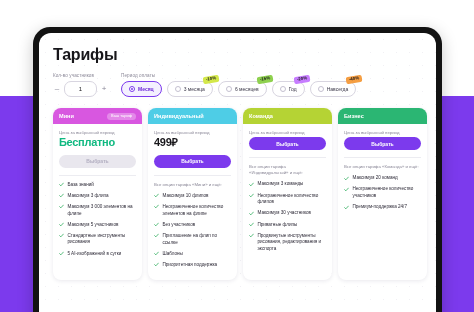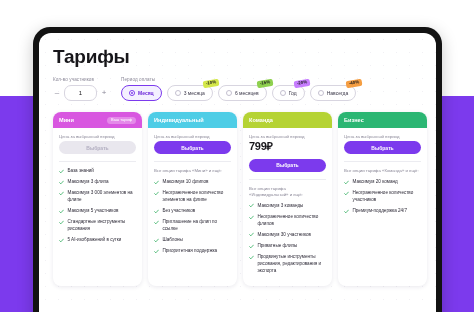--- a/index.html
+++ b/index.html
@@ -62,21 +62,21 @@
   }
 
   #screen-inner {
     position: relative;
     padding: 13px 14px 0 14px;
     height: 100%;
   }
 
   
   #page-title {
-    font-size: 19px;
+    font-size: 16px;
     font-weight: bold;
     color: #17161a;
     letter-spacing: -0.2px;
     margin-bottom: 9px;
   }
 
   
   .controls {
     display: flex;
     align-items: flex-end;
@@ -339,20 +339,21 @@
       </div>
 
       <div class="cards" id="cards">
           <div class="card">
             <div class="card-head" style="background: rgb(216, 87, 224);">
               <span class="card-name">Мини</span>
               <span class="head-badge">Ваш тариф</span>
             </div>
             <div class="card-body">
               <div class="price-label">Цена за выбранный период</div>
+              <div class="price free">Бесплатно</div>
               <button class="cta disabled" disabled="">Выбрать</button>
               <div class="divider"></div>
               <ul class="feat-list">
                 <li class="feat">
                   <span class="check">
                     <svg viewBox="0 0 12 12" width="5" height="5">
                       <path d="M1.5 6.3 L4.4 9.2 L10.5 2.6" fill="none" stroke="#16a34a" stroke-width="1.7" stroke-linecap="round" stroke-linejoin="round"></path>
                     </svg>
                   </span>
                   <span class="feat-text">База знаний</span>
@@ -399,20 +400,21 @@
                 </li>
               </ul>
             </div>
           </div>
           <div class="card">
             <div class="card-head" style="background: rgb(78, 205, 230);">
               <span class="card-name">Индивидуальный</span>
             </div>
             <div class="card-body">
               <div class="price-label">Цена за выбранный период</div>
+              <div class="price">499₽</div>
               <button class="cta">Выбрать</button>
               <div class="divider"></div>
               <div class="intro">Все опции тарифа «Мини» и ещё:</div>
               <ul class="feat-list">
                 <li class="feat">
                   <span class="check">
                     <svg viewBox="0 0 12 12" width="5" height="5">
                       <path d="M1.5 6.3 L4.4 9.2 L10.5 2.6" fill="none" stroke="#16a34a" stroke-width="1.7" stroke-linecap="round" stroke-linejoin="round"></path>
                     </svg>
                   </span>
@@ -460,21 +462,20 @@
                 </li>
               </ul>
             </div>
           </div>
           <div class="card">
             <div class="card-head" style="background: rgb(181, 211, 52);">
               <span class="card-name">Команда</span>
             </div>
             <div class="card-body">
               <div class="price-label">Цена за выбранный период</div>
-              <div class="price">799₽</div>
               <button class="cta">Выбрать</button>
               <div class="divider"></div>
               <div class="intro">Все опции тарифа «Индивидуальный» и ещё:</div>
               <ul class="feat-list">
                 <li class="feat">
                   <span class="check">
                     <svg viewBox="0 0 12 12" width="5" height="5">
                       <path d="M1.5 6.3 L4.4 9.2 L10.5 2.6" fill="none" stroke="#16a34a" stroke-width="1.7" stroke-linecap="round" stroke-linejoin="round"></path>
                     </svg>
                   </span>

